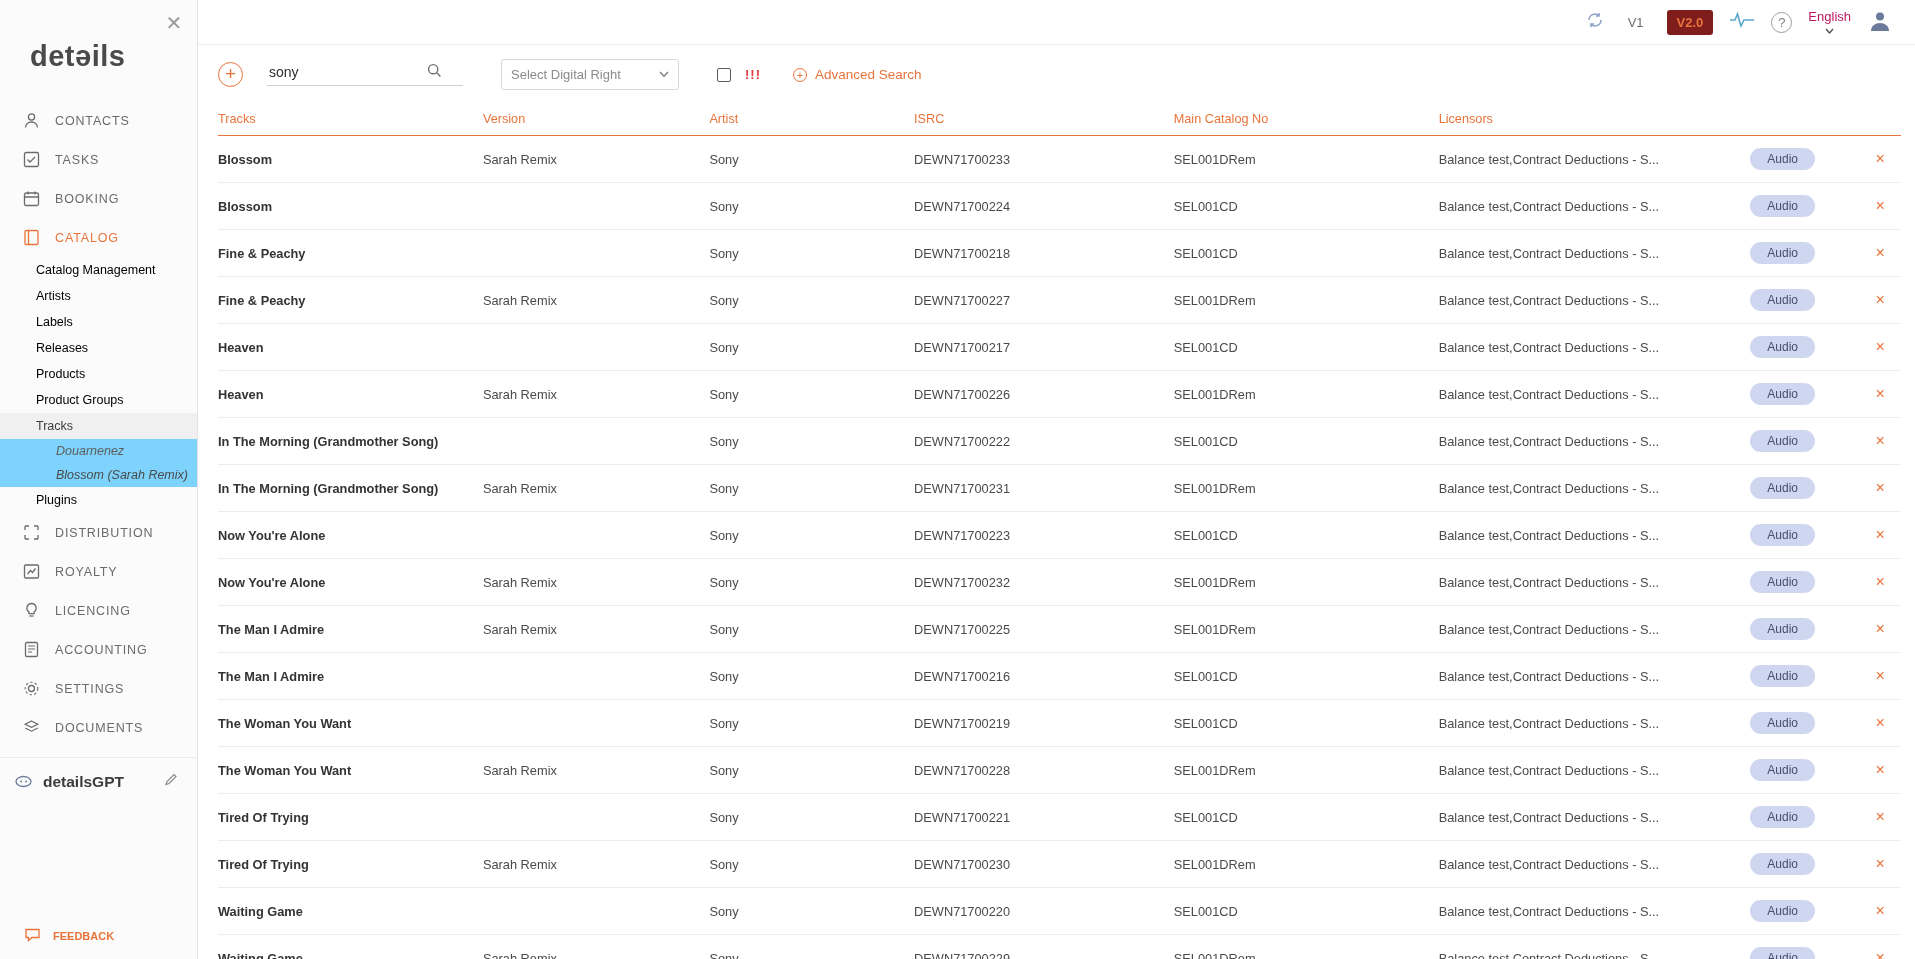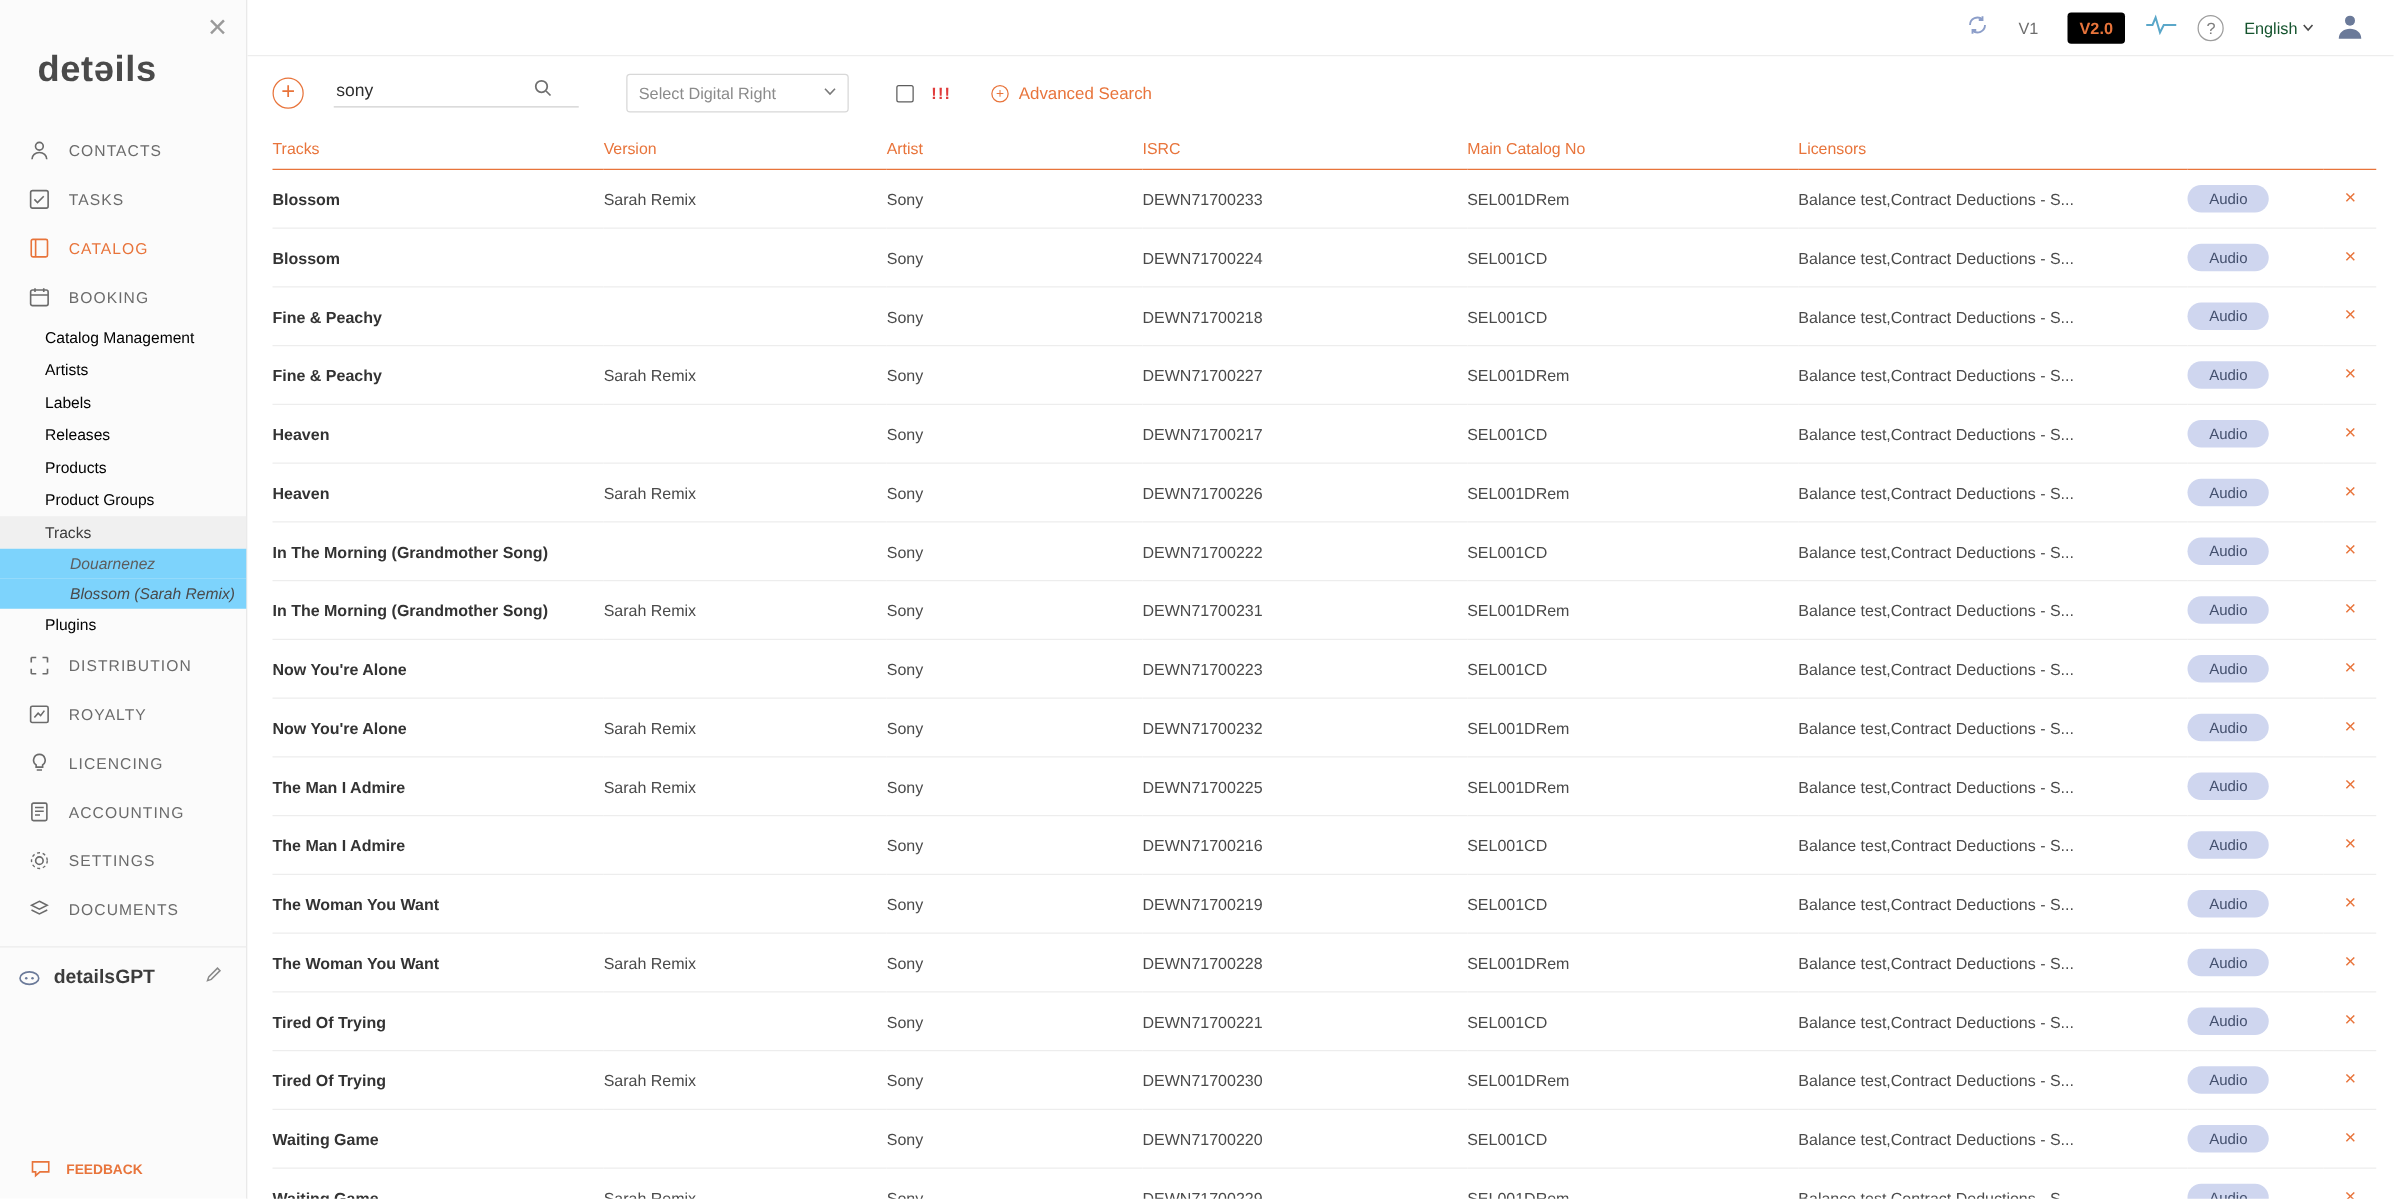--- a/index.html
+++ b/index.html
@@ -103,34 +103,34 @@
     border-bottom: 1px solid #ededed;
   }
   .sync-icon { color: #8c9ec9; font-size: 17px; }
   .ver {
     font-size: 13px;
     color: #6d6d6d;
     padding: 4px 7px;
     cursor: pointer;
   }
   .ver.sel {
-    background: #000000;
+    background: #7f1d1d;
     color: #e8743b;
     border-radius: 3px;
     font-weight: bold;
     padding: 5px 10px;
   }
   .pulse { color: #5aa7c9; }
   .help-circle {
     width: 21px; height: 21px; border-radius: 50%;
     border: 1.4px solid #9d9d9d; color:#7d7d7d;
     font-size: 13px; text-align:center; line-height: 19px;
     cursor: pointer;
   }
-  .lang { font-size: 13px; color: #14532d; cursor: pointer; display:flex; align-items:center; gap:4px;}
+  .lang { font-size: 13px; color: #be185d; cursor: pointer; display:flex; align-items:center; gap:4px;flex-direction:column;}
   .avatar-ic { color: #6b7a99; }
 
   .toolbar {
     display: flex;
     align-items: center;
     gap: 0;
     padding: 14px 0 12px 20px;
   }
   .plus-btn {
     width: 25px; height: 25px;
@@ -272,38 +272,38 @@
       <div class="nav-group-head">
         <span class="nav-ico">
           <svg width="19" height="19" viewBox="0 0 19 19">
               <rect x="2.5" y="2.5" width="14" height="14" rx="1.5" fill="none" stroke="#6b6b6b" stroke-width="1.3"></rect>
               <path d="M5.5 9.5l2.5 2.5 5-5" fill="none" stroke="#6b6b6b" stroke-width="1.3"></path>
             </svg>
         </span>
         <span>TASKS</span>
       </div>
 
+      <div class="nav-group-head">
+        <span class="nav-ico">
+          <svg width="19" height="19" viewBox="0 0 19 19">
+              <rect x="2.5" y="4" width="14" height="12.5" rx="1.5" fill="none" stroke="#6b6b6b" stroke-width="1.3"></rect>
+              <path d="M2.5 8h14M6 2.5v3M13 2.5v3" stroke="#6b6b6b" stroke-width="1.3" fill="none"></path>
+            </svg>
+        </span>
+        <span>BOOKING</span>
+      </div>
+
       <div class="nav-group-head active">
         <span class="nav-ico">
           <svg width="19" height="19" viewBox="0 0 19 19">
               <rect x="3" y="2.5" width="13" height="14" rx="1.3" fill="none" stroke="#e8743b" stroke-width="1.3"></rect>
               <path d="M6.5 2.5v14" stroke="#e8743b" stroke-width="1.3"></path>
             </svg>
         </span>
         <span>CATALOG</span>
-      </div>
-
-      <div class="nav-group-head">
-        <span class="nav-ico">
-          <svg width="19" height="19" viewBox="0 0 19 19">
-              <rect x="2.5" y="4" width="14" height="12.5" rx="1.5" fill="none" stroke="#6b6b6b" stroke-width="1.3"></rect>
-              <path d="M2.5 8h14M6 2.5v3M13 2.5v3" stroke="#6b6b6b" stroke-width="1.3" fill="none"></path>
-            </svg>
-        </span>
-        <span>BOOKING</span>
       </div>
 
       <div class="sub">
         <div class="sub-item">Catalog Management</div>
         <div class="sub-item">Artists</div>
         <div class="sub-item">Labels</div>
         <div class="sub-item">Releases</div>
         <div class="sub-item">Products</div>
         <div class="sub-item">Product Groups</div>
         <div class="sub-item active">Tracks</div>

